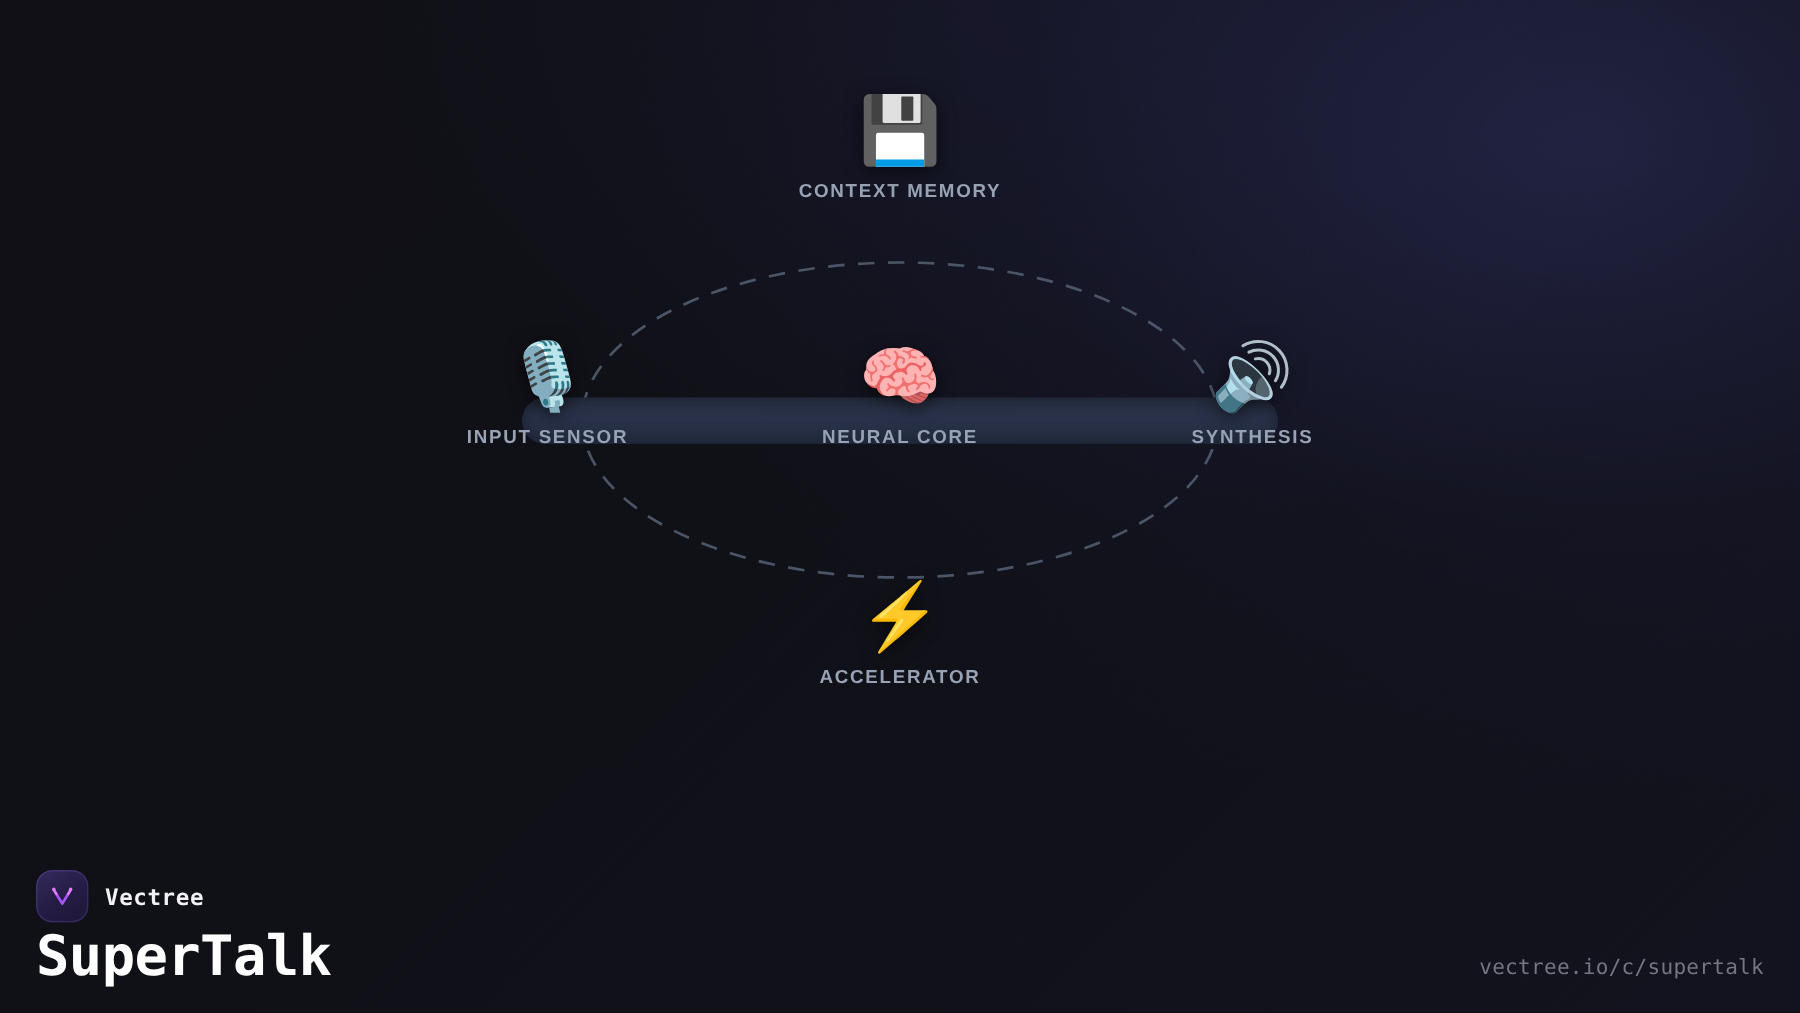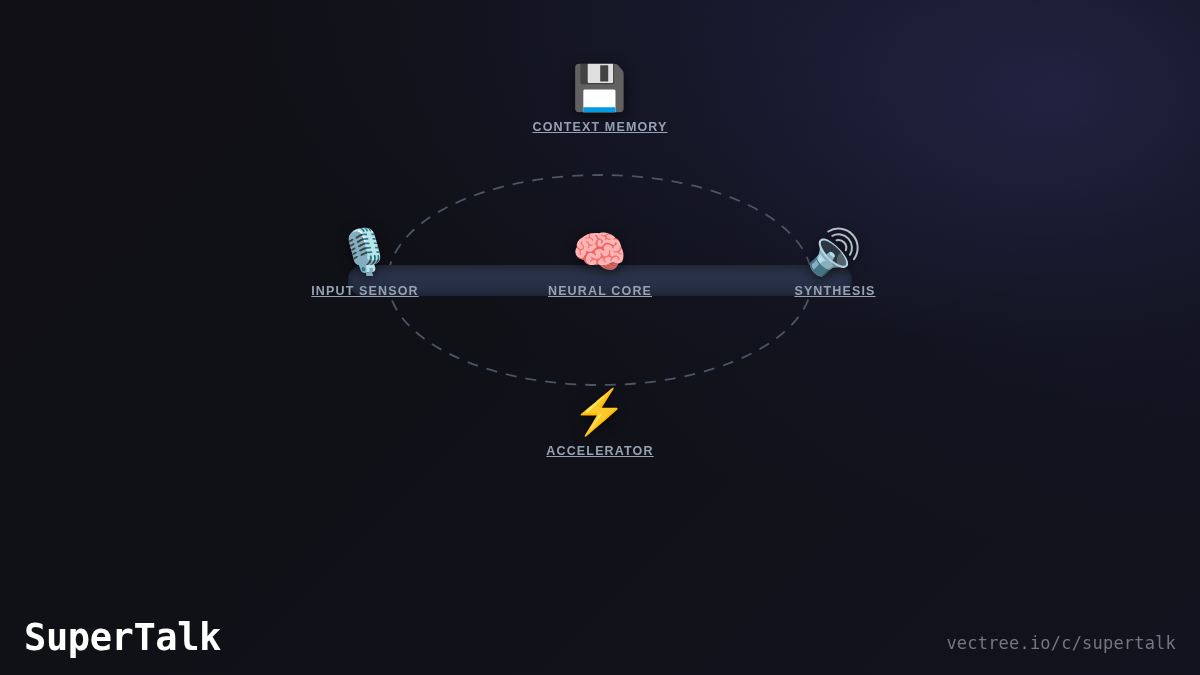--- a/index.html
+++ b/index.html
@@ -62,21 +62,20 @@
   }
   .node .caption {
     display: block;
     margin-top: 6px;
     font-size: 12.5px;
     font-weight: bold;
     letter-spacing: 1.15px;
     color: #97a2b4;
     text-transform: uppercase;
     white-space: nowrap;
-    text-decoration: underline;
   }
 
   #node-memory      { left: 600px; top: 62px; }
   #node-input       { left: 365px; top: 226px; }
   #node-core        { left: 600px; top: 226px; }
   #node-synthesis   { left: 835px; top: 226px; }
   #node-accelerator { left: 600px; top: 386px; }
 
   #node-input .glyph,
   #node-core .glyph,
@@ -127,21 +126,21 @@
     font-weight: bold;
     color: #ffffff;
     letter-spacing: -0.4px;
     line-height: 44px;
   }
   #permalink {
     position: absolute;
     right: 24px;
     bottom: 22px;
     font-family: "DejaVu Sans Mono", "Liberation Mono", monospace;
-    font-size: 17px;
+    font-size: 14px;
     color: #767682;
     letter-spacing: 0.2px;
   }
 </style>
 </head>
 <body>
 
 <div id="stage">
 
   <div id="diagram">
@@ -174,20 +173,32 @@
 
     <div class="node" id="node-accelerator">
       <span class="glyph">⚡</span>
       <span class="caption">ACCELERATOR</span>
     </div>
 
   </div>
 
   <div id="footer">
 
+    <div id="brand-row">
+      <div id="brand-mark">
+        <svg width="21" height="21" viewBox="0 0 24 24">
+          <path d="M5.6 7.2 L12 17.6 L18.4 7.2" fill="none" stroke="#a855f7" stroke-width="2.1" stroke-linecap="round" stroke-linejoin="round"></path>
+          <path d="M5.6 7.2 L7.6 10.4" fill="none" stroke="#e879f9" stroke-width="1.7" stroke-linecap="round"></path>
+          <path d="M18.4 7.2 L16.4 10.4" fill="none" stroke="#e879f9" stroke-width="1.7" stroke-linecap="round"></path>
+          <circle cx="5.6" cy="6.6" r="1.3" fill="#e879f9"></circle>
+          <circle cx="18.4" cy="6.6" r="1.3" fill="#e879f9"></circle>
+        </svg>
+      </div>
+      <span id="brand-name">Vectree</span>
+    </div>
 
     <div id="headline">SuperTalk</div>
 
     <div id="permalink">vectree.io/c/supertalk</div>
 
   </div>
 
 </div>
 
 </body></html>

